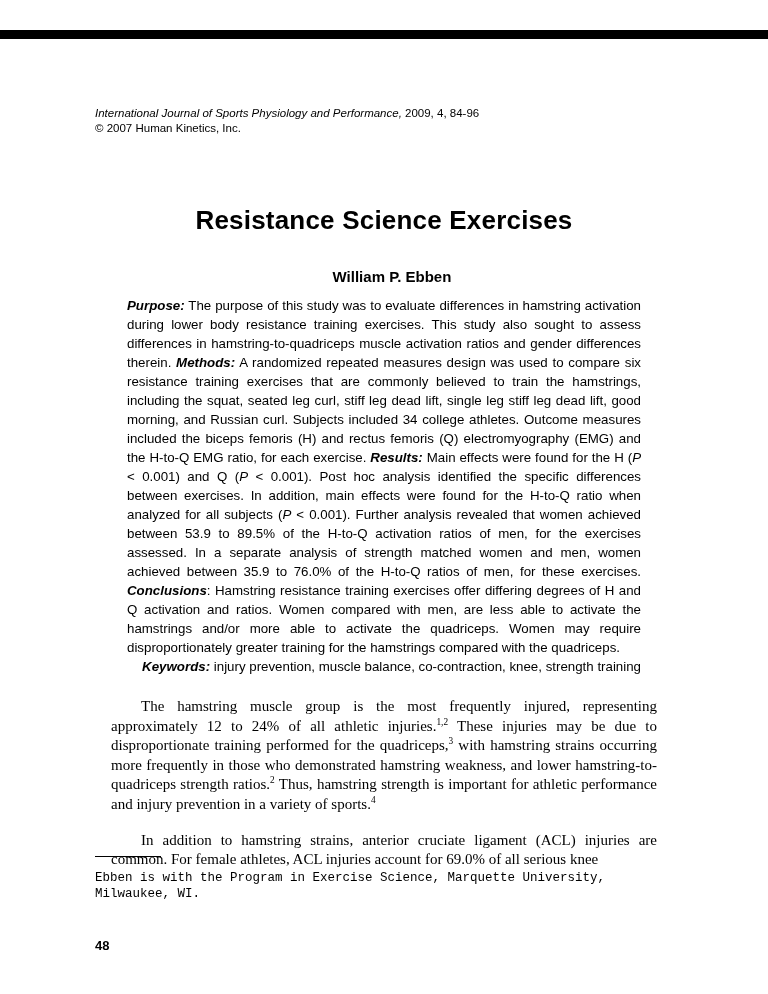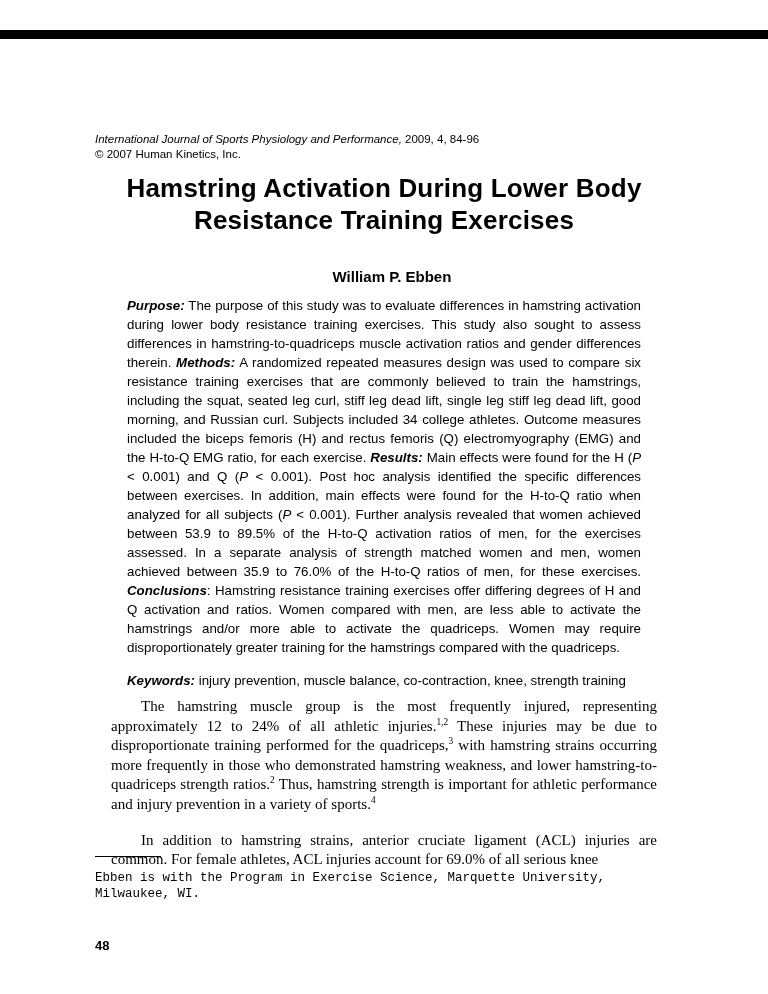--- a/index.html
+++ b/index.html
@@ -24,21 +24,20 @@
     background: #000000;
   }
   .header {
     position: absolute;
     left: 95px;
     top: 106px;
     width: 578px;
     font-family: "Liberation Sans", sans-serif;
     font-size: 11.5px;
     line-height: 15px;
-    margin-top: 26px;
   }
   .seg-i { font-style: italic; }
   .seg-bi { font-weight: bold; font-style: italic; }
   sup {
     font-size: 0.62em;
     line-height: 0;
     vertical-align: super;
   }
   .title {
     position: absolute;
@@ -68,22 +67,21 @@
     position: absolute;
     left: 127px;
     top: 296px;
     width: 514px;
     font-family: Liberation Sans, sans-serif;
     font-size: 13.3px;
     line-height: 19px;
     text-align: justify;
   }
   .keywords {
-    margin-top: 14px;
-    text-align: left;
+    text-align: right;
   }
   .body-text {
     position: absolute;
     left: 95px;
     top: 681px;
     width: 578px;
     font-family: "Liberation Serif", serif;
     font-size: 15px;
     line-height: 19.6px;
     text-align: justify;
@@ -122,22 +120,22 @@
 <div class="page">
 
   <div class="top-bar"></div>
 
   <div class="header">
     <div><span class="seg-i">International Journal of Sports Physiology and Performance,</span><span> 2009, 4, 84-96</span></div>
     <div>© 2007 Human Kinetics, Inc.</div>
   </div>
 
   <h1 class="title">
-    <span>Hamstring Activation During Lower Body</span><br>
-    <span>Resistance Training Exercises</span>
+    <br>
+    <span>Resistance Science Exercises</span>
   </h1>
 
   <h2 class="author">William P. Ebben</h2>
 
   <div class="abstract-block">
     <div><span class="seg-bi">Purpose:</span><span> The purpose of this study was to evaluate differences in hamstring activation during lower body resistance training exercises. This study also sought to assess differences in hamstring-to-quadriceps muscle activation ratios and gender differences therein. </span><span class="seg-bi">Methods:</span><span> A randomized repeated measures design was used to compare six resistance training exercises that are commonly believed to train the hamstrings, including the squat, seated leg curl, stiff leg dead lift, single leg stiff leg dead lift, good morning, and Russian curl. Subjects included 34 college athletes. Outcome measures included the biceps femoris (H) and rectus femoris (Q) electromyography (EMG) and the H-to-Q EMG ratio, for each exercise. </span><span class="seg-bi">Results:</span><span> Main effects were found for the H (</span><span class="seg-i">P</span><span> &lt; 0.001) and Q (</span><span class="seg-i">P</span><span> &lt; 0.001). Post hoc analysis identified the specific differences between exercises. In addition, main effects were found for the H-to-Q ratio when analyzed for all subjects (</span><span class="seg-i">P</span><span> &lt; 0.001). Further analysis revealed that women achieved between 53.9 to 89.5% of the H-to-Q activation ratios of men, for the exercises assessed. In a separate analysis of strength matched women and men, women achieved between 35.9 to 76.0% of the H-to-Q ratios of men, for these exercises. </span><span class="seg-bi">Conclusions</span><span>: Hamstring resistance training exercises offer differing degrees of H and Q activation and ratios. Women compared with men, are less able to activate the hamstrings and/or more able to activate the quadriceps. Women may require disproportionately greater training for the hamstrings compared with the quadriceps.</span></div>
     <div class="keywords"><span class="seg-bi">Keywords:</span><span> injury prevention, muscle balance, co-contraction, knee, strength training</span></div>
   </div>
 
   <div class="body-text">

